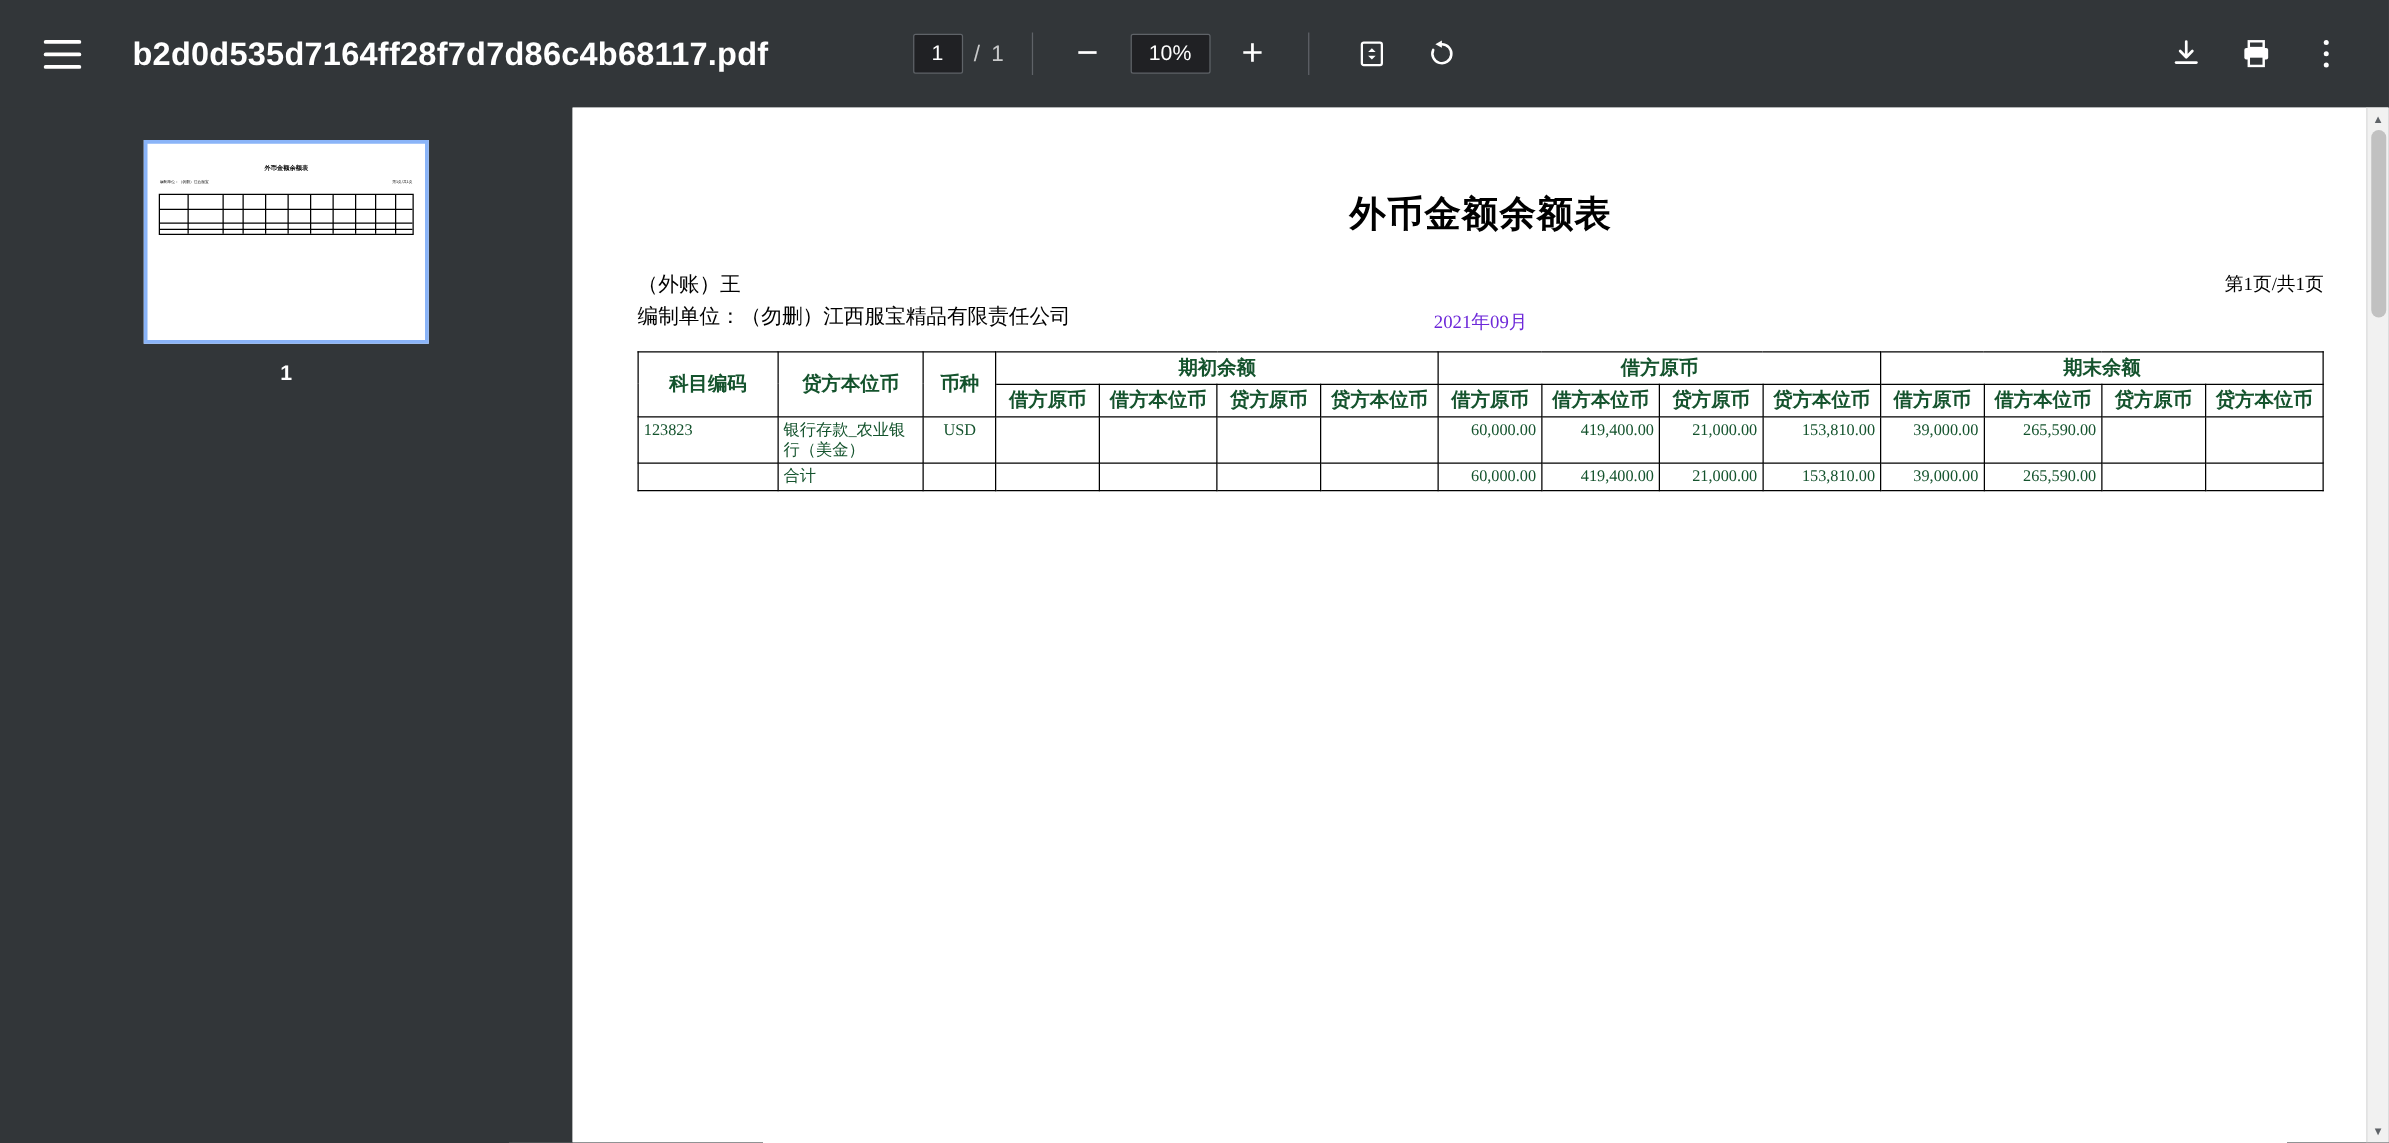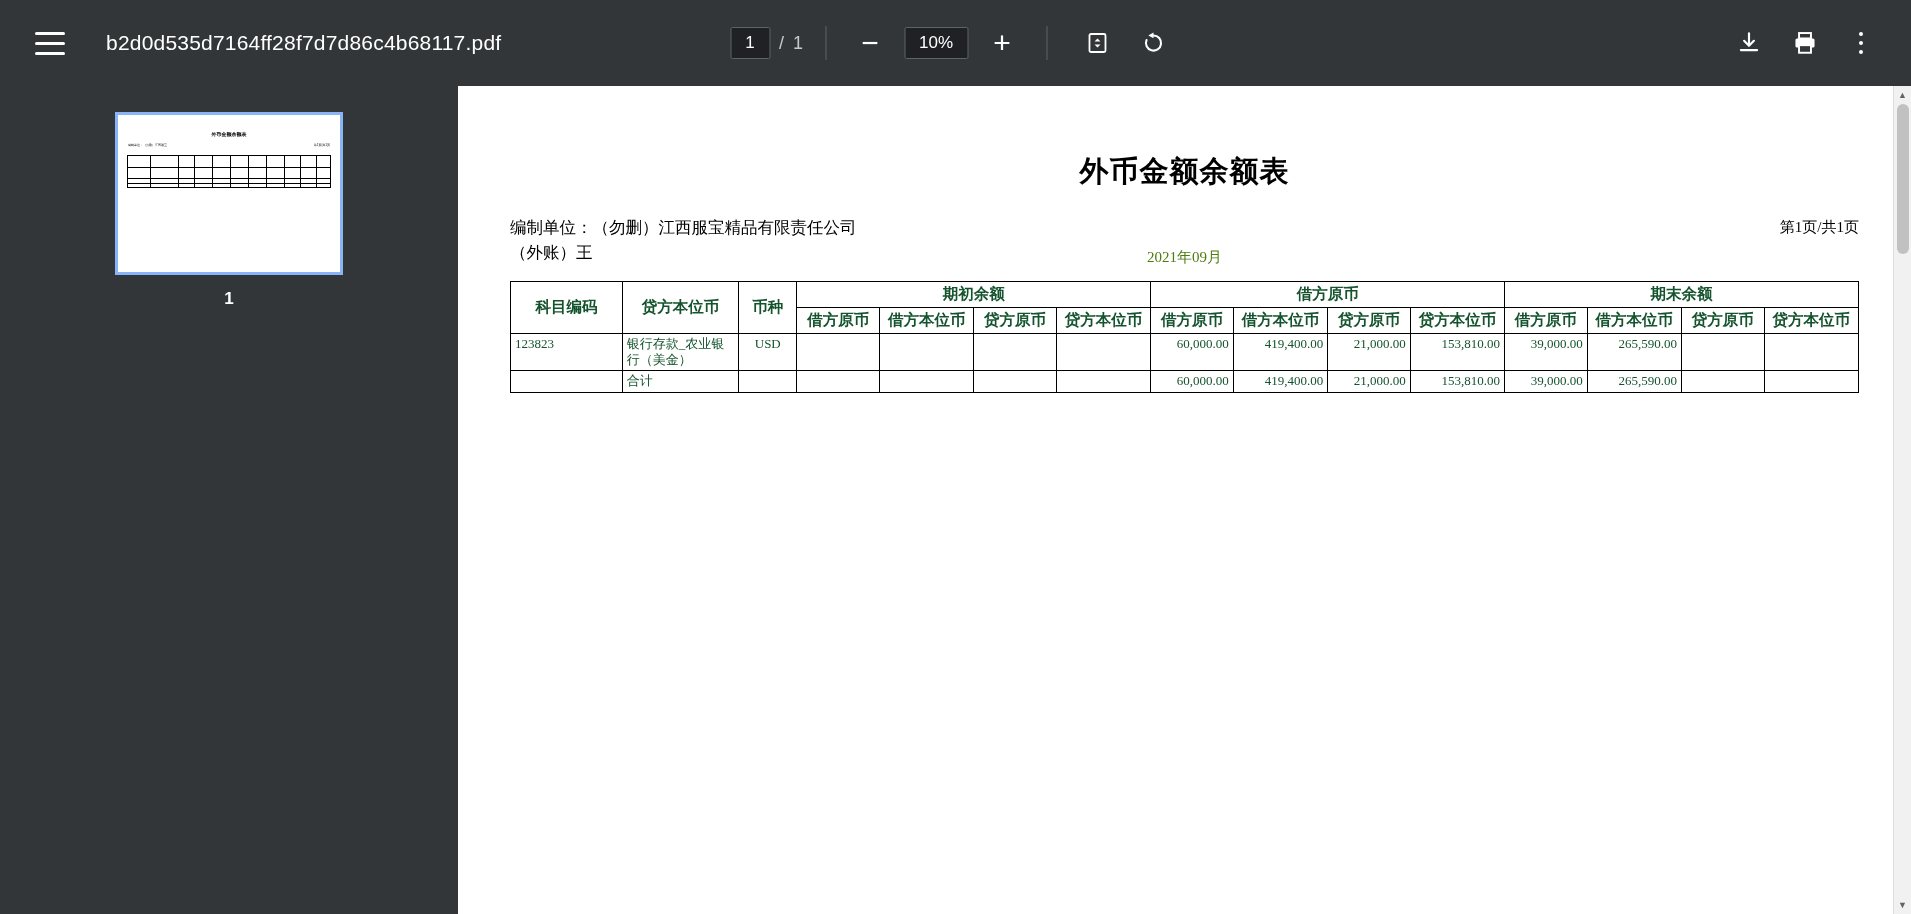--- a/index.html
+++ b/index.html
@@ -35,22 +35,22 @@
     cursor: pointer;
     border-radius: 50%;
   }
   .menu-btn span {
     display: block;
     width: 30px; height: 3px;
     background: #ffffff;
     border-radius: 2px;
   }
   .doc-title {
-    font-size: 21px;
-    font-weight: normal;
+    font-size: 26px;
+    font-weight: bold;
     margin-left: 32px;
     letter-spacing: .2px;
     white-space: nowrap;
   }
 
   .tb-center {
     position: absolute;
     left: 50%;
     transform: translateX(-50%);
     display: flex;
@@ -234,21 +234,21 @@
     margin-top: 24px;
     font-family: "Liberation Serif", serif;
     color: #000;
   }
   .meta-left { font-size: 16.5px; line-height: 1.5; }
   .meta-right { font-size: 15px; padding-top: 2px; }
   .period {
     text-align: center;
     font-family: "Liberation Serif", serif;
     font-size: 15px;
-    color: #4d7c0f;
+    color: #6d28d9;
     margin-top: -18px;
   }
 
   table.rep {
     width: 100%;
     border-collapse: collapse;
     margin-top: 14px;
     font-family: "Liberation Serif", serif;
     color: #14532d;
     table-layout: fixed;
@@ -403,22 +403,22 @@
     </div>
   </div>
 
   <div class="viewer">
     <div class="page">
 
       <div class="rep-title">外币金额余额表</div>
 
       <div class="meta-row">
         <div class="meta-left">
+          <div>（外账）王</div>
           <div>编制单位：（勿删）江西服宝精品有限责任公司</div>
-          <div>（外账）王</div>
         </div>
         <div class="meta-right">第1页/共1页</div>
       </div>
 
       <div class="period">2021年09月</div>
 
       <table class="rep">
         <colgroup>
           <col style="width:96px">
             <col style="width:100px">

